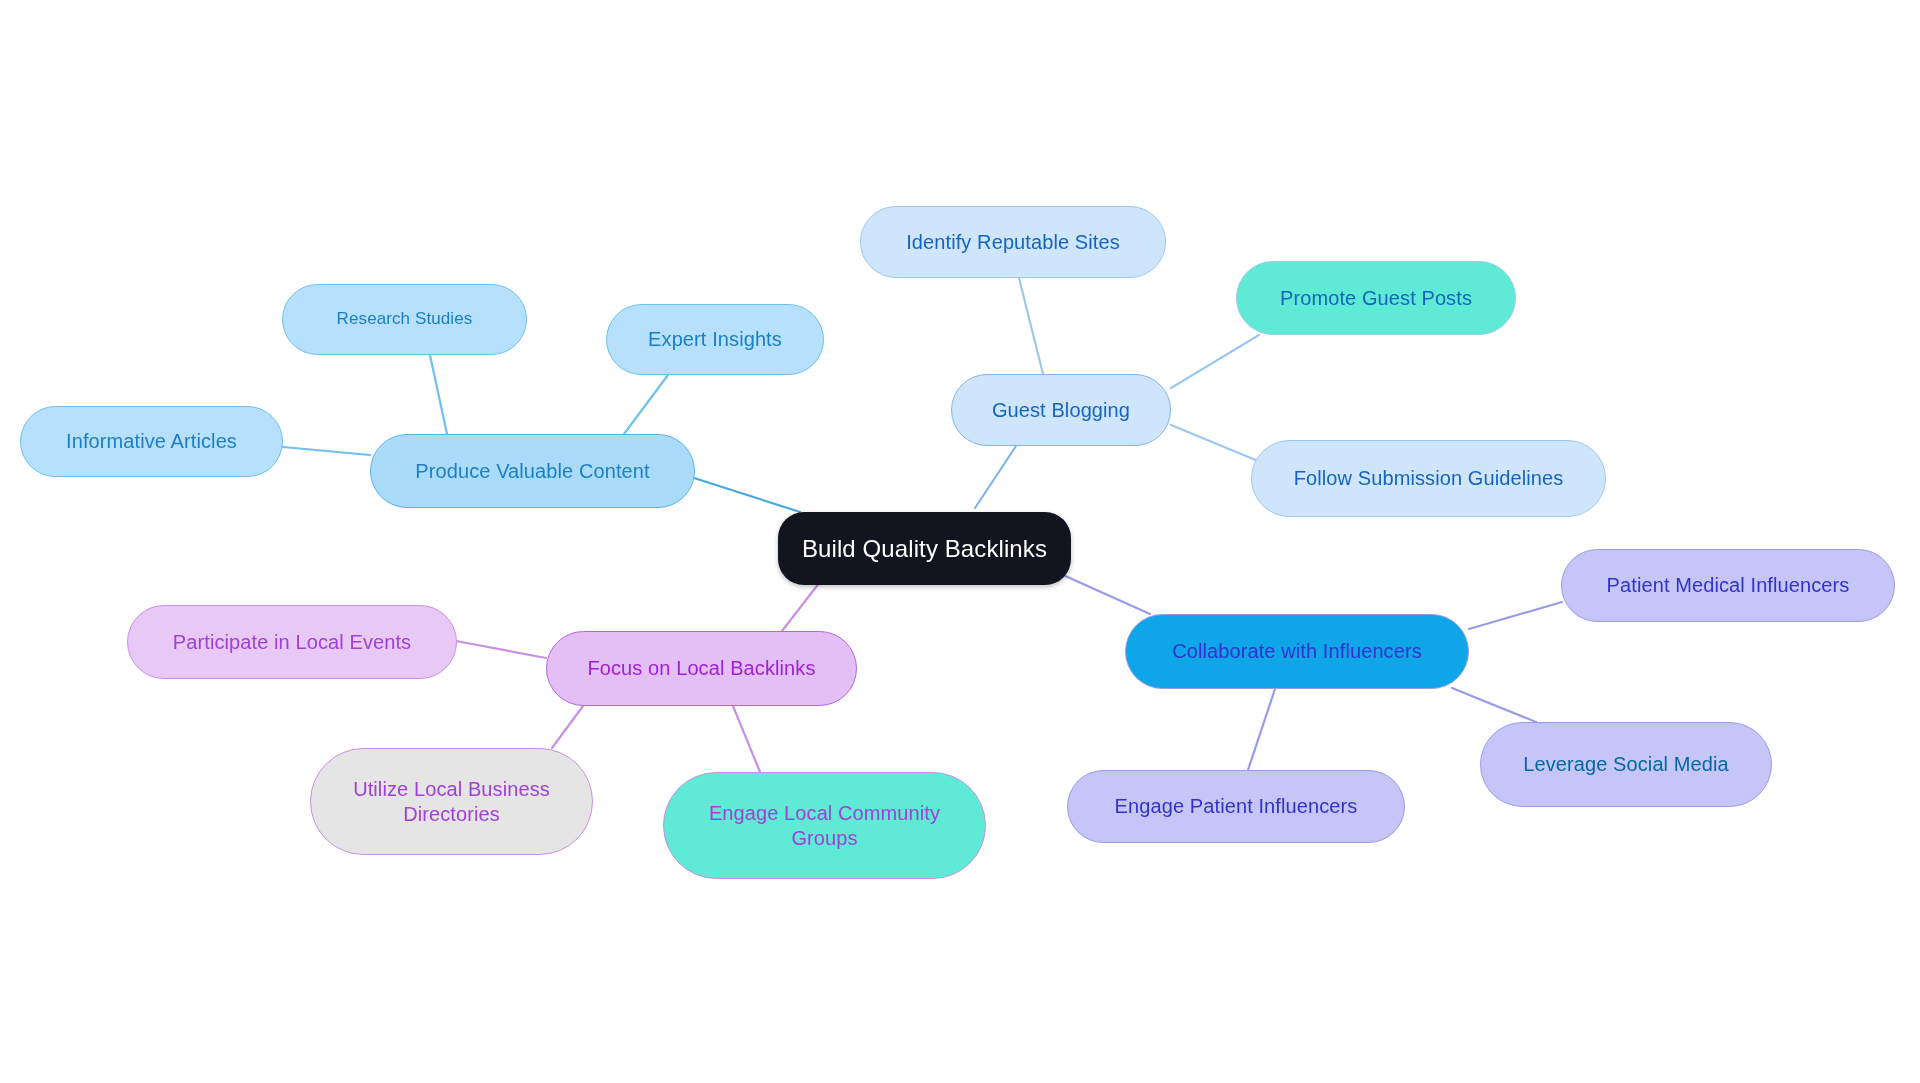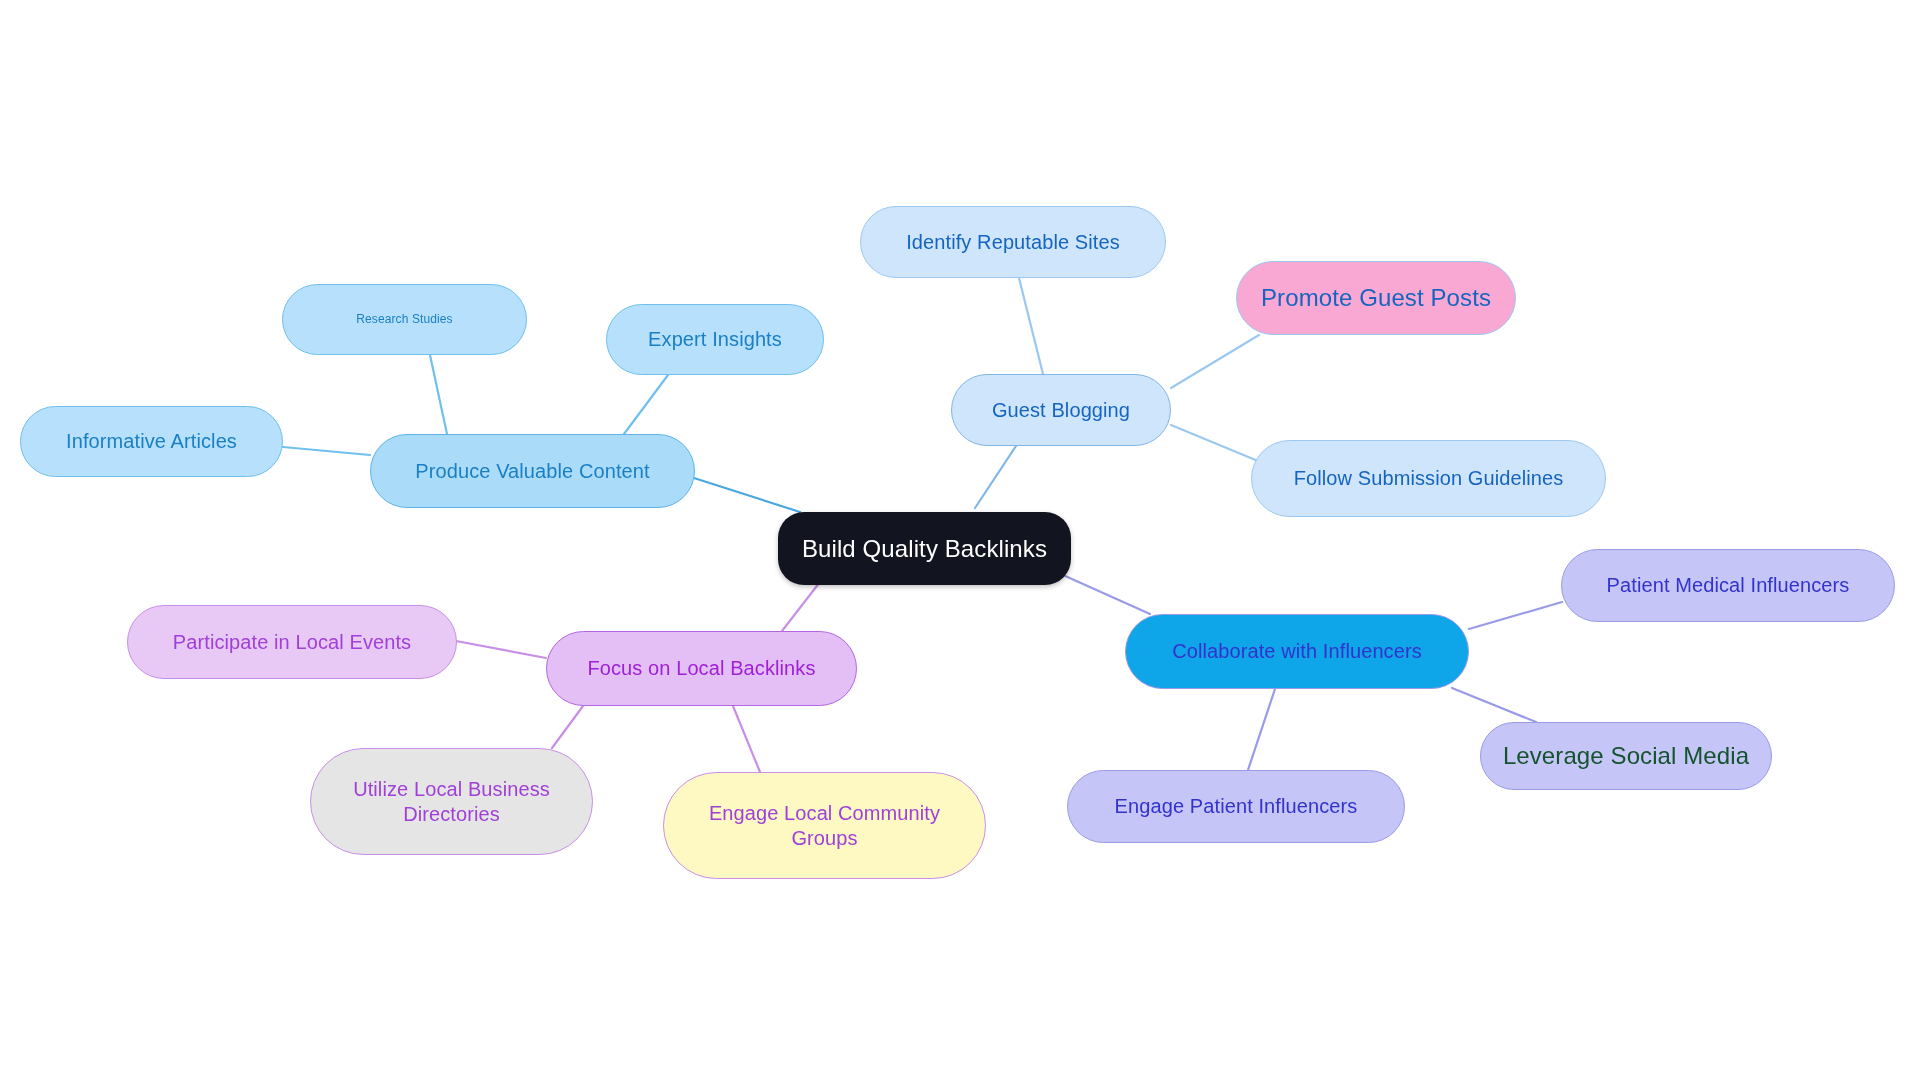--- a/index.html
+++ b/index.html
@@ -69,31 +69,31 @@
       <line x1="1452" y1="688" x2="1536" y2="722" stroke="#9a9ae8" stroke-width="2.2" stroke-linecap="round"></line>
       <line x1="1275" y1="689" x2="1248" y2="770" stroke="#9a9ae8" stroke-width="2.2" stroke-linecap="round"></line>
       <line x1="823" y1="578" x2="782" y2="631" stroke="#c98fe8" stroke-width="2.2" stroke-linecap="round"></line>
       <line x1="546" y1="658" x2="456" y2="641" stroke="#c98fe8" stroke-width="2.2" stroke-linecap="round"></line>
       <line x1="583" y1="706" x2="552" y2="748" stroke="#c98fe8" stroke-width="2.2" stroke-linecap="round"></line>
       <line x1="733" y1="706" x2="760" y2="772" stroke="#c98fe8" stroke-width="2.2" stroke-linecap="round"></line>
     </svg>
   <div id="node-layer">
       <div class="node root" style="left: 778px; top: 512px; width: 293px; height: 73px; background: rgb(18, 20, 32); color: rgb(255, 255, 255); border-color: rgb(18, 20, 32); font-size: 24px;"><span class="node-label">Build Quality Backlinks</span></div>
       <div class="node" style="left: 20px; top: 406px; width: 263px; height: 71px; background: rgb(182, 224, 251); color: rgb(26, 127, 196); border-color: rgb(111, 192, 239); font-size: 20px;"><span class="node-label">Informative Articles</span></div>
-      <div class="node" style="left: 282px; top: 284px; width: 245px; height: 71px; background: rgb(182, 224, 251); color: rgb(26, 127, 196); border-color: rgb(111, 192, 239); font-size: 12px;"><span class="node-label">Research Studies</span></div>
+      <div class="node" style="left: 282px; top: 284px; width: 245px; height: 71px; background: rgb(182, 224, 251); color: rgb(26, 127, 196); border-color: rgb(111, 192, 239); font-size: 17px;"><span class="node-label">Research Studies</span></div>
       <div class="node" style="left: 606px; top: 304px; width: 218px; height: 71px; background: rgb(182, 224, 251); color: rgb(26, 127, 196); border-color: rgb(111, 192, 239); font-size: 20px;"><span class="node-label">Expert Insights</span></div>
       <div class="node" style="left: 370px; top: 434px; width: 325px; height: 74px; background: rgb(170, 220, 250); color: rgb(26, 127, 196); border-color: rgb(92, 179, 232); font-size: 20px;"><span class="node-label">Produce Valuable Content</span></div>
       <div class="node" style="left: 860px; top: 206px; width: 306px; height: 72px; background: rgb(207, 229, 251); color: rgb(21, 101, 192); border-color: rgb(156, 200, 240); font-size: 20px;"><span class="node-label">Identify Reputable Sites</span></div>
-      <div class="node" style="left: 1236px; top: 261px; width: 280px; height: 74px; background: #f9a8d4; color: rgb(21, 101, 192); border-color: rgb(156, 200, 240); font-size: 24px;"><span class="node-label">Promote Guest Posts</span></div>
+      <div class="node" style="left: 1236px; top: 261px; width: 280px; height: 74px; background: #5eead4; color: rgb(21, 101, 192); border-color: rgb(156, 200, 240); font-size: 20px;"><span class="node-label">Promote Guest Posts</span></div>
       <div class="node" style="left: 1251px; top: 440px; width: 355px; height: 77px; background: rgb(207, 229, 251); color: rgb(21, 101, 192); border-color: rgb(156, 200, 240); font-size: 20px;"><span class="node-label">Follow Submission Guidelines</span></div>
       <div class="node" style="left: 951px; top: 374px; width: 220px; height: 72px; background: rgb(207, 229, 251); color: rgb(21, 101, 192); border-color: rgb(127, 182, 232); font-size: 20px;"><span class="node-label">Guest Blogging</span></div>
       <div class="node" style="left: 1561px; top: 549px; width: 334px; height: 73px; background: rgb(197, 197, 247); color: rgb(51, 51, 204); border-color: rgb(154, 154, 232); font-size: 20px;"><span class="node-label">Patient Medical Influencers</span></div>
-      <div class="node" style="left: 1480px; top: 722px; width: 292px; height: 68px; background: rgb(197, 197, 247); color: #14532d; border-color: rgb(154, 154, 232); font-size: 24px;"><span class="node-label">Leverage Social Media</span></div>
+      <div class="node" style="left: 1480px; top: 722px; width: 292px; height: 85px; background: rgb(197, 197, 247); color: #0369a1; border-color: rgb(154, 154, 232); font-size: 20px;"><span class="node-label">Leverage Social Media</span></div>
       <div class="node" style="left: 1067px; top: 770px; width: 338px; height: 73px; background: rgb(197, 197, 247); color: rgb(51, 51, 204); border-color: rgb(154, 154, 232); font-size: 20px;"><span class="node-label">Engage Patient Influencers</span></div>
       <div class="node" style="left: 1125px; top: 614px; width: 344px; height: 75px; background: #0ea5e9; color: rgb(51, 51, 204); border-color: rgb(154, 154, 232); font-size: 20px;"><span class="node-label">Collaborate with Influencers</span></div>
       <div class="node" style="left: 127px; top: 605px; width: 330px; height: 74px; background: rgb(232, 200, 245); color: rgb(160, 64, 216); border-color: rgb(201, 143, 232); font-size: 20px;"><span class="node-label">Participate in Local Events</span></div>
       <div class="node" style="left: 310px; top: 748px; width: 283px; height: 107px; background: #e5e5e5; color: rgb(160, 64, 216); border-color: rgb(201, 143, 232); font-size: 20px;"><span class="node-label">Utilize Local Business
 Directories</span></div>
-      <div class="node" style="left: 663px; top: 772px; width: 323px; height: 107px; background: #fef9c3; color: rgb(160, 64, 216); border-color: rgb(201, 143, 232); font-size: 20px;"><span class="node-label">Engage Local Community
+      <div class="node" style="left: 663px; top: 772px; width: 323px; height: 107px; background: #5eead4; color: rgb(160, 64, 216); border-color: rgb(201, 143, 232); font-size: 20px;"><span class="node-label">Engage Local Community
 Groups</span></div>
       <div class="node" style="left: 546px; top: 631px; width: 311px; height: 75px; background: rgb(227, 191, 245); color: rgb(160, 32, 216); border-color: rgb(179, 102, 224); font-size: 20px; justify-content: flex-end;"><span class="node-label">Focus on Local Backlinks</span></div>
     </div>
 </div>
 
 </body></html>

